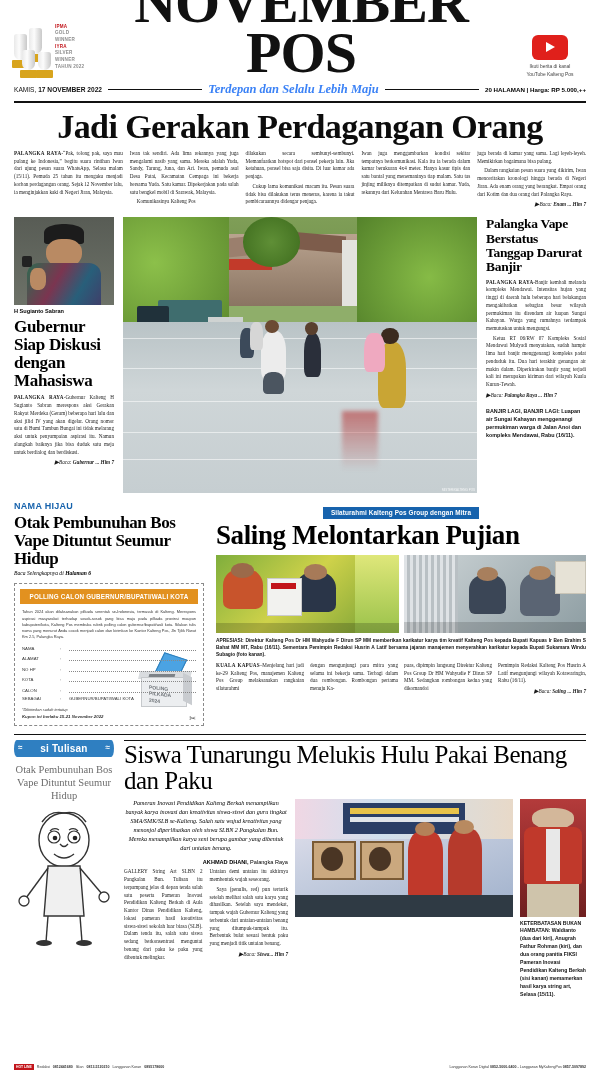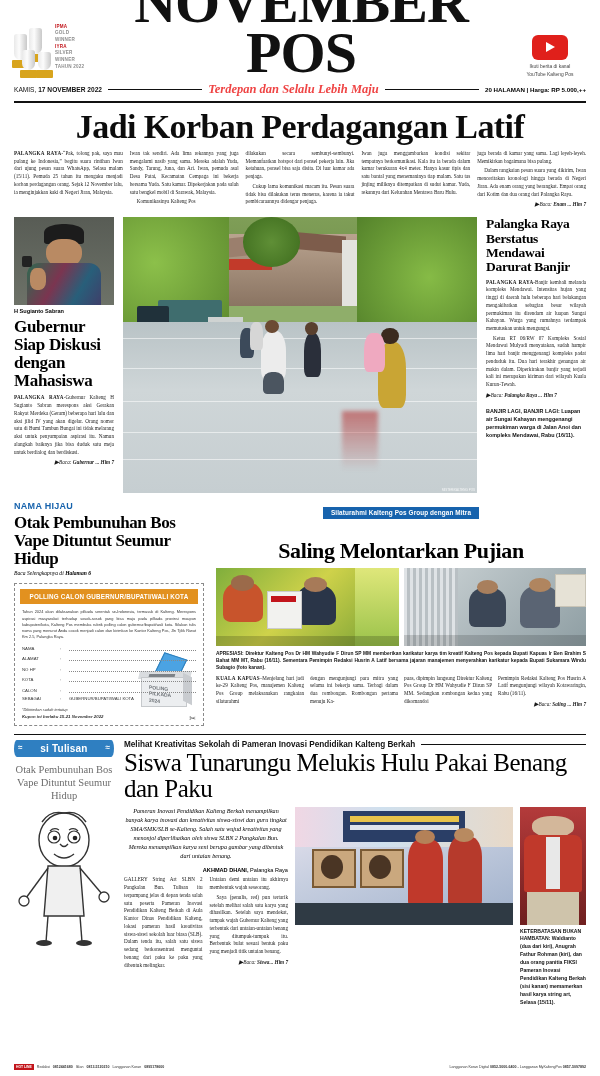--- a/index.html
+++ b/index.html
@@ -19,21 +19,21 @@
   .nameplate h1{margin:0;font-family:"Liberation Serif",serif;font-weight:bold;font-size:58px;line-height:.86;letter-spacing:-1px;color:#111;}
   .yt{flex:0 0 auto;width:72px;text-align:center;}
   .yt-btn{width:36px;height:25px;background:#e0201b;border-radius:6px;margin:0 auto;position:relative;}
   .yt-btn:after{content:"";position:absolute;left:14px;top:7px;border-left:9px solid #fff;border-top:5.5px solid transparent;border-bottom:5.5px solid transparent;}
   .yt-cap{font-family:"Liberation Sans",sans-serif;font-size:4.9px;color:#444;line-height:1.5;margin-top:3px;}
 
   .dateline{display:flex;align-items:center;gap:6px;padding:4px 14px 0 14px;}
   .dl-left{font-family:"Liberation Sans",sans-serif;font-size:6.6px;color:#111;white-space:nowrap;}
   .dl-left b{font-weight:bold;}
   .rule{height:1px;background:#111;flex:1 1 auto;}
-  .slogan{font-family:"Liberation Serif",serif;font-style:italic;color:#ef4444;font-size:12.5px;white-space:nowrap;font-weight:bold;}
+  .slogan{font-family:"Liberation Serif",serif;font-style:italic;color:#3b82f6;font-size:12.5px;white-space:nowrap;font-weight:bold;}
   .dl-right{font-family:"Liberation Sans",sans-serif;font-size:6.2px;font-weight:bold;white-space:nowrap;}
   .hdr-line{height:2px;background:#111;margin:4px 14px 0 14px;}
 
   
   .lead-h{ text-align:center;font-weight:bold;font-size:34px;line-height:1.03;letter-spacing:-.6px;padding:6px 14px 6px 14px;color:#0c0c0c;}
 
   .cols4{display:grid;grid-template-columns:repeat(4,1fr);gap:7px;padding:0 14px;}
   .bd{font-size:5.15px;line-height:1.5;text-align:justify;color:#1a1a1a;}
   .bd p{margin:0 0 2px 0;text-indent:7px;}
   .bd p.first{text-indent:0;}
@@ -89,21 +89,21 @@
   .ballot{position:absolute;right:8px;bottom:16px;width:58px;height:52px;z-index:1;}
   .bx-top{position:absolute;left:2px;top:14px;width:52px;height:8px;background:#d9dcdf;transform:skewX(-14deg);}
   .bx-front{position:absolute;left:4px;top:20px;width:44px;height:28px;background:#eceef0;border:.7px solid #c6c9cc;}
   .bx-side{position:absolute;left:46px;top:18px;width:9px;height:28px;background:#c9ccd0;transform:skewY(26deg);}
   .bx-slot{position:absolute;left:12px;top:17px;width:26px;height:2.5px;background:#7d8287;transform:skewX(-14deg);}
   .paper{position:absolute;left:22px;top:-2px;width:22px;height:20px;background:#4ba3e3;transform:rotate(18deg) skewX(-8deg);border:.7px solid #2d7fbb;}
   .bx-label{position:absolute;left:12px;top:28px;font-family:"Liberation Sans",sans-serif;font-weight:bold;font-size:5px;line-height:1.25;color:#6f7479;transform:skewY(6deg);}
   .scissor{position:absolute;right:7px;bottom:2px;font-size:8px;color:#555;}
 
   .pujian-wrap{}
-  .pujian-title{text-align:center;font-weight:bold;font-size:22px;line-height:1.05;margin:20px 0 5px 0;letter-spacing:-.4px;}
+  .pujian-title{font-weight:bold;font-size:27px;line-height:1.05;margin:2px 0 5px 0;letter-spacing:-.4px;}
   .pujian-photos{display:grid;grid-template-columns:1fr 1fr;gap:5px;}
   .ph1{height:78px;background:linear-gradient(135deg,#7fae3c,#cfd24a 45%,#6e9b33);position:relative;overflow:hidden;}
   .ph2{height:78px;background:linear-gradient(135deg,#cfd6d8,#a8b4b8 60%,#8e9ea3);position:relative;overflow:hidden;}
   .blob{position:absolute;border-radius:50%;}
   .apres{font-family:"Liberation Sans",sans-serif;font-size:4.85px;line-height:1.45;font-weight:bold;text-align:justify;margin-top:4px;color:#111;}
   .pujian-cols{display:grid;grid-template-columns:repeat(4,1fr);gap:6px;margin-top:4px;}
 
   
   .btm-rule{height:1.4px;background:#111;margin:8px 14px 0 14px;}
   .bottom{display:grid;grid-template-columns:100px 1fr;gap:10px;padding:5px 14px 0 14px;}
@@ -185,21 +185,21 @@
     <div class="slogan">Terdepan dan Selalu Lebih Maju</div>
     <div class="rule"></div>
     <div class="dl-right">
       <span>20 HALAMAN</span> |
       <span>Harga: RP 5.000,++</span>
     </div>
   </div>
   <div class="hdr-line"></div>
 
   <div class="lead-h">
-    <div>Jadi Korban Perdagangan Latif</div>
+    <div>Jadi Gerakan Perdagangan Orang</div>
   </div>
 
   <div class="cols4" style="grid-template-columns:repeat(5,1fr);">
     <div class="bd">
       <p class="first"><span class="loc">PALANGKA RAYA</span><span>-“Pak, tolong pak, saya mau pulang ke Indonesia,” begitu suara rintihan Iwan dari ujung pesan suara WhatsApp, Selasa malam (15/11). Pemuda 25 tahun itu mengaku menjadi korban perdagangan orang. Sejak 12 November lalu, ia menginjakkan kaki di Negeri Jiran, Malaysia.</span></p>
     </div>
     <div class="bd">
       <p class="first">Iwan tak sendiri. Ada lima rekannya yang juga mengalami nasib yang sama. Mereka adalah Yuda, Sandy, Tarung, Juna, dan Ari. Iwan, pemuda asal Desa Patai, Kecamatan Cempaga ini bekerja bersama Yuda. Satu kamar. Dipekerjakan pada salah satu bengkel mobil di Sarawak, Malaysia.</p>
       <p>Komunikasinya Kalteng Pos</p>
     </div>
@@ -267,21 +267,21 @@
         <div class="pers" style="left:72%;top:45%;width:8%;height:24%;background:#c9a534;"></div>
         <div class="pers" style="left:73%;top:40%;width:5%;height:6%;background:#3b2a1e;border-radius:50%;"></div>
         <div class="pers" style="left:68%;top:42%;width:6%;height:14%;background:#efa9c0;"></div>
         <div class="pers" style="left:33%;top:40%;width:4%;height:11%;background:#3c4a5a;"></div>
         <div class="pers" style="left:36%;top:38%;width:3.5%;height:10%;background:#d6d6d6;"></div>
       </div>
       <div class="cap-credit">MISTER/KALTENG POS</div>
     </div>
 
     <div>
-      <div class="side-h sm">Palangka Raya Berstatus Mendawai Darurat Banjir</div>
+      <div class="side-h sm">Palangka Vape Berstatus Tanggap Darurat Banjir</div>
       <div class="bd">
         <p class="first"><span class="loc">PALANGKA RAYA</span><span>-Banjir kembali melanda kompleks Mendawai. Intensitas hujan yang tinggi di daerah hulu beberapa hari belakangan mengakibatkan sebagian besar wilayah permukiman itu direndam air luapan Sungai Kahayan. Warga yang rumahnya terdampak memutuskan untuk mengungsi.</span></p>
         <p>Ketua RT 06/RW 07 Kompleks Sosial Mendawai Mulyadi menyatakan, sudah hampir lima hari banjir menggenangi kompleks padat penduduk itu. Dua hari terakhir genangan air makin dalam. Diperkirakan banjir yang terjadi kali ini merupakan kiriman dari wilayah Kuala Kurun-Tewah.</p>
         <div class="jump" style="text-align:left"><span class="tri">▶</span><i>Baca:</i> <b>Palangka Raya ...</b> <b>Hlm 7</b></div>
       </div>
       <div class="banjir-cap">
         <span>BANJIR LAGI, BANJIR LAGI:</span>
         <span style="font-weight:bold">Luapan air Sungai Kahayan menggenangi permukiman warga di Jalan Anoi dan kompleks Mendawai, Rabu (16/11).</span>
       </div>
     </div>
@@ -421,21 +421,20 @@
           <path d="M34 110 L32 136" fill="none" stroke="#333" stroke-width="1.4"></path>
           <path d="M66 110 L68 136" fill="none" stroke="#333" stroke-width="1.4"></path>
           <ellipse cx="30" cy="137" rx="8" ry="3" fill="#333"></ellipse>
           <ellipse cx="70" cy="137" rx="8" ry="3" fill="#333"></ellipse>
         </svg>
       </div>
     </div>
 
     <div>
       <div class="kickrule">
-        <div class="kick2">Melihat Kreativitas Sekolah di Pameran Inovasi Pendidikan Kalteng Berkah</div>
         <div class="rule"></div>
       </div>
       <div class="btm-h">Siswa Tunarungu Melukis Hulu Pakai Benang dan Paku</div>
 
       <div class="btm-grid">
         <div style="grid-column:1 / span 2;">
           <div class="lead-it">Pameran Inovasi Pendidikan Kalteng Berkah menampilkan banyak karya inovasi dan kreativitas siswa-siswi dan guru tingkat SMA/SMK/SLB se-Kalteng. Salah satu wujud kreativitas yang menonjol diperlihatkan oleh siswa SLBN 2 Pangkalan Bun. Mereka menampilkan karya seni berupa gambar yang dibentuk dari untaian benang.</div>
           <div class="byline" style="margin-top:6px;">
             <span style="font-weight:bold">AKHMAD DHANI,</span>
             <span>Palangka Raya</span>

